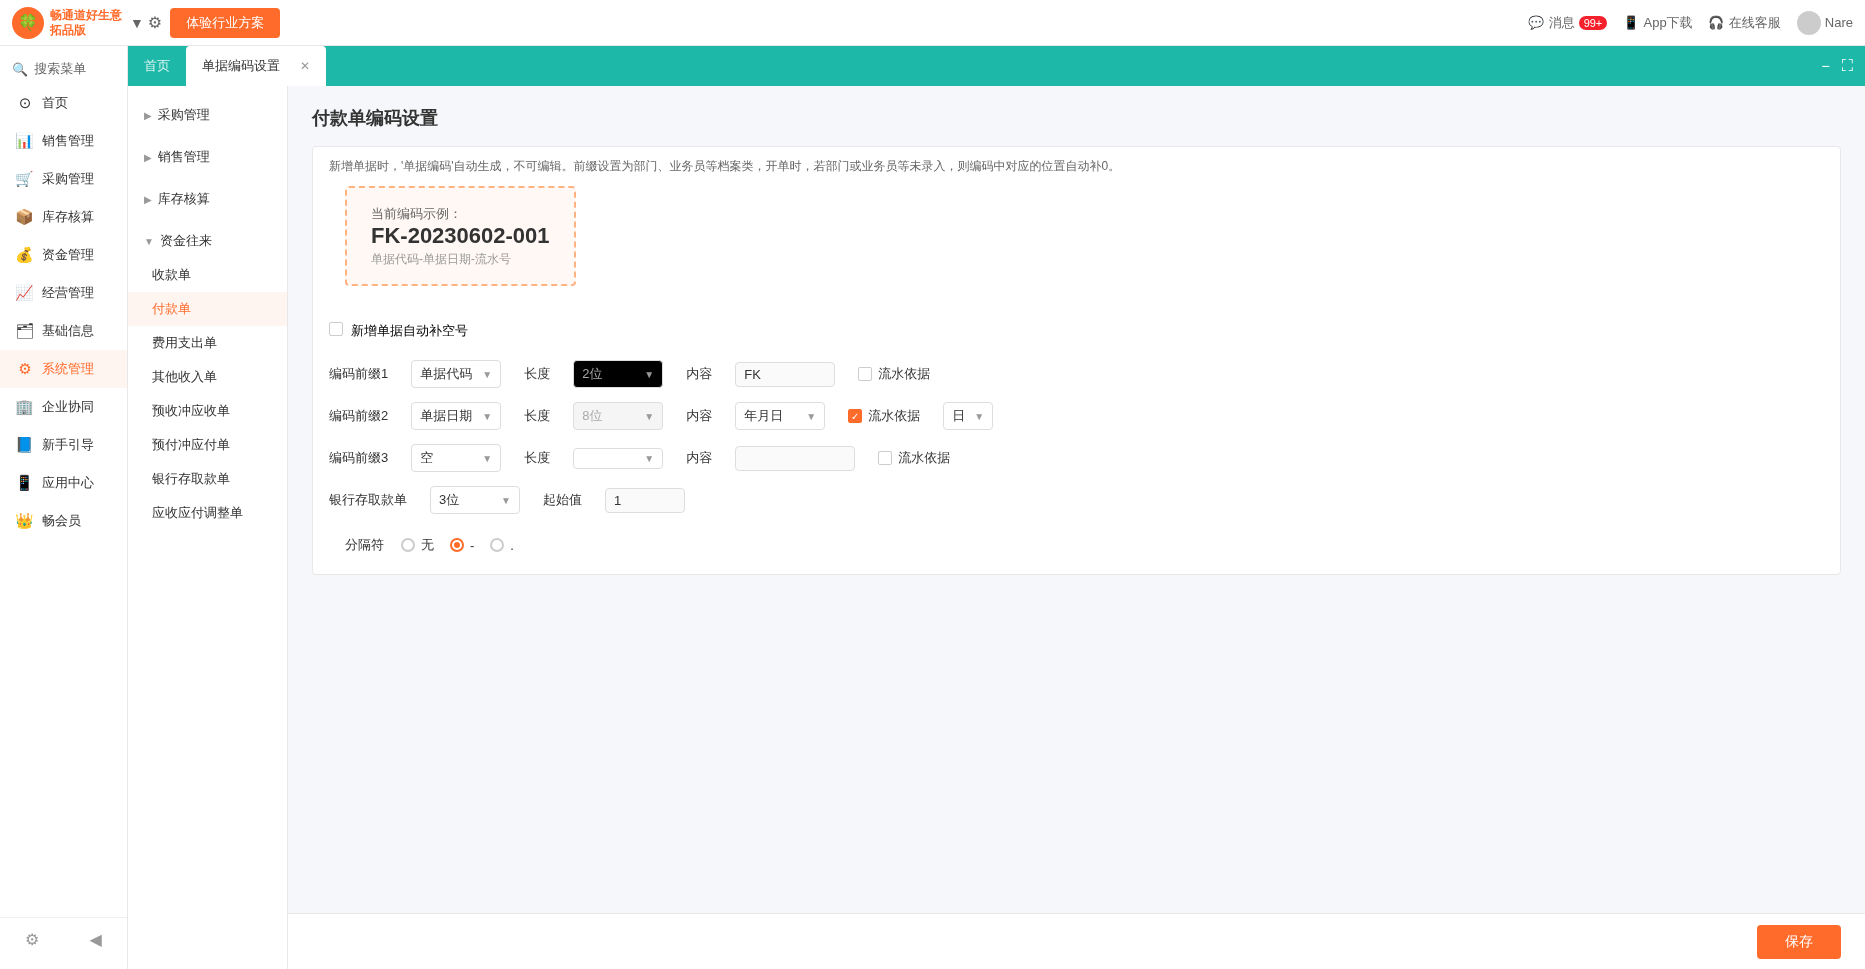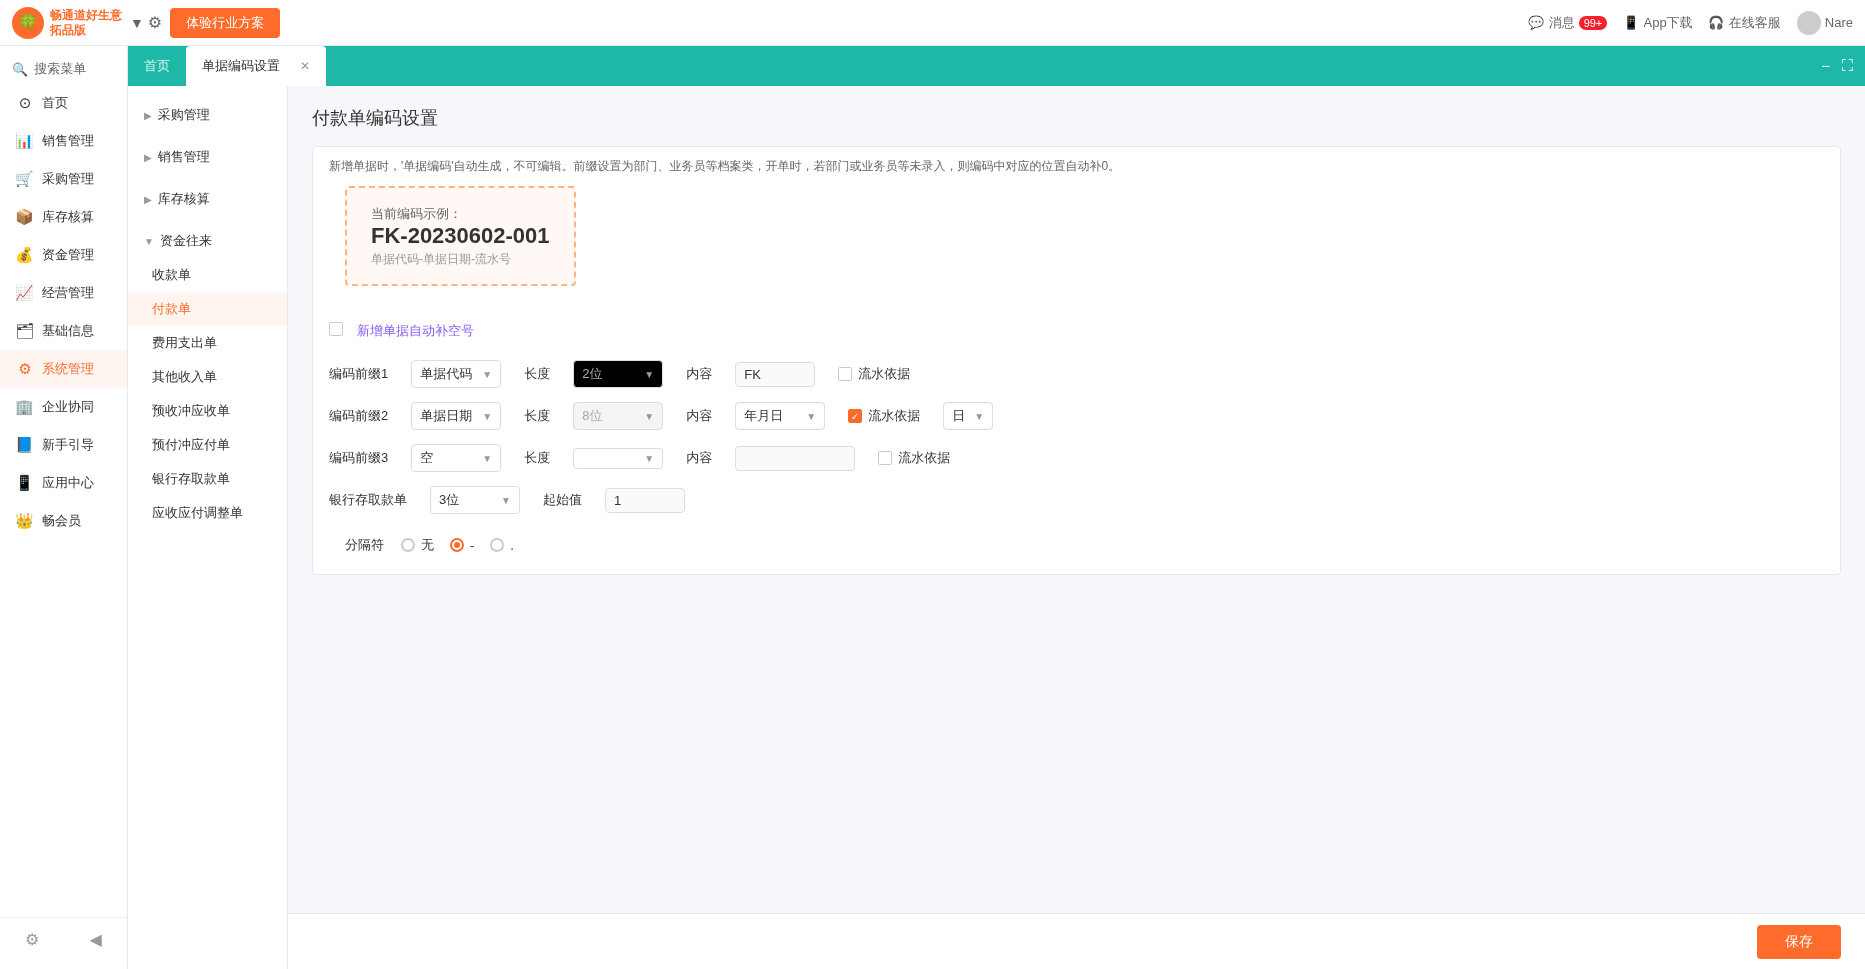--- a/index.html
+++ b/index.html
@@ -145,21 +145,21 @@
     
     .main-content {
       flex: 1;
       overflow-y: auto;
       padding: 20px 24px;
       background: #f5f7fa;
     }
 
     .page-title {
       font-size: 18px;
-      font-weight: normal;
+      font-weight: bold;
       color: #333;
       margin-bottom: 16px;
     }
 
     
     .section-card {
       background: #fff;
       border-radius: 4px;
       border: 1px solid #e8e8e8;
       margin-bottom: 12px;
@@ -209,24 +209,24 @@
     .preview-desc {
       font-size: 12px;
       color: #999;
       margin-top: 4px;
     }
 
     
     .checkbox-row {
       display: flex;
       align-items: flex-start;
-      gap: 14px;
+      gap: 8px;
       padding: 8px 16px;
       font-size: 13px;
-      color: #8b5cf6;
+      color: #000000;
     }
     .checkbox-box {
       width: 14px; height: 14px; border: 1px solid #ccc; background: #fff;
       border-radius: 2px; display: flex; align-items: center; justify-content: center;
     }
 
     
     .form-section {
       padding: 12px 16px;
     }
@@ -490,21 +490,21 @@
                 <div class="form-select">
                   <span>单据代码</span>
                   <span class="arrow">▼</span>
                 </div>
                 <span class="inline-label">长度</span>
                 <div class="form-select" style="background:#000000;color:#aaa;">
                   <span>2位</span>
                   <span class="arrow">▼</span>
                 </div>
                 <span class="inline-label">内容</span>
-                <input class="form-input" value="FK" style="width: 80px;">
+                <input class="form-input" value="FK" style="width: 100px;">
                 <div class="inline-checkbox">
                   <div class="checkbox-box"></div>
                   <span>流水依据</span>
                 </div>
               </div>
 
               <div class="form-row">
                 <span class="form-label">编码前缀2</span>
                 <div class="form-select">
                   <span>单据日期</span>

